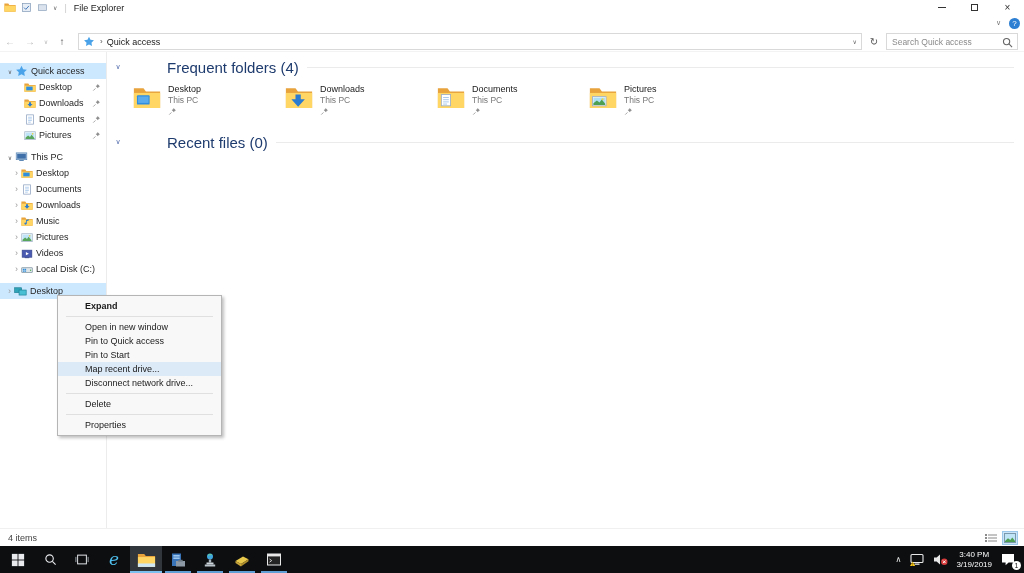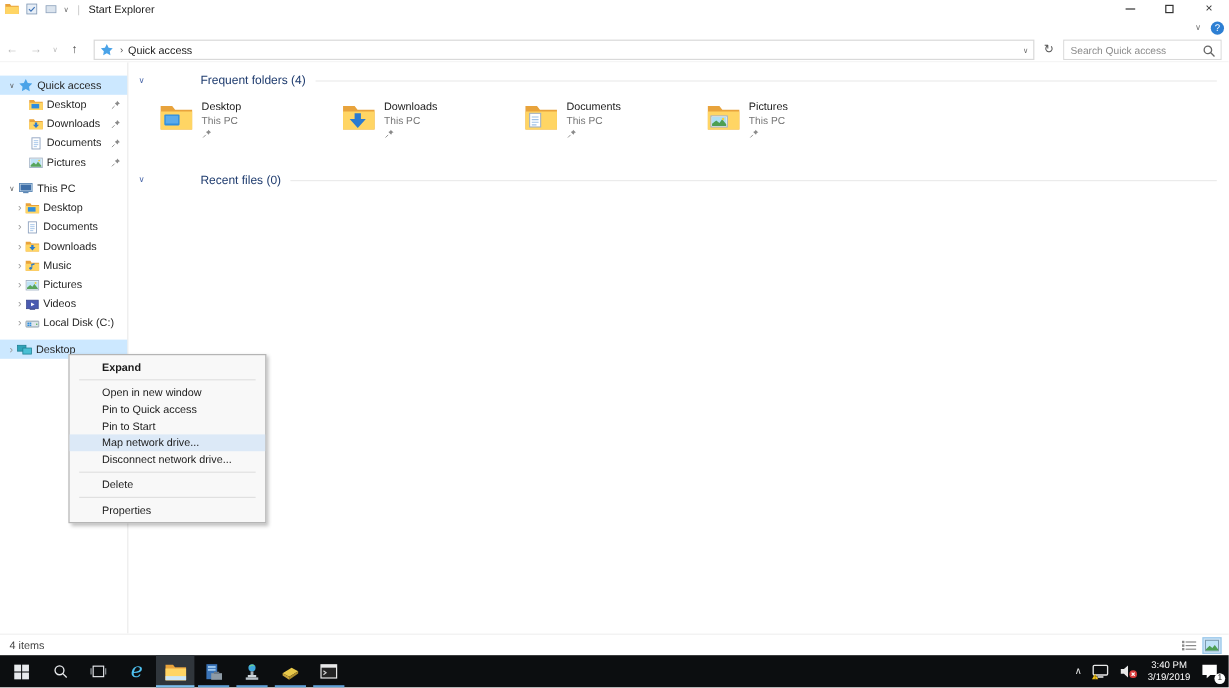--- a/index.html
+++ b/index.html
@@ -57,30 +57,30 @@
   .slbl { margin-left:3px; color:#262626; white-space:nowrap; }
   .sgap { height:6px; }
   .pin { position:absolute; right:5px; top:4px; }
   .i13 { width:13px; height:12px; flex:none; }
   .i12 { width:12px; height:11px; flex:none; }
 
   
   .content { position:absolute; left:108px; top:52px; right:0; bottom:18px; background:#fff; padding:9px 10px 0 5px; }
   .ghdr { display:flex; align-items:center; height:12px; }
   .ghdr .gchv { color:#4f6bab; font-size:7px; width:10px; text-align:center; }
-  .ghdr .gtitle { color:#1e3b6e; font-size:10px;padding-left:44px; }
+  .ghdr .gtitle { color:#1e3b6e; font-size:15px;padding-left:44px; }
   .ghdr .gline { flex:1; border-top:1px solid #ebebeb; margin-left:8px; }
   .tiles { display:flex; margin:10px 0 0 20px; }
   .tile { width:152px; height:36px; display:flex; }
   .tile .ticon { width:28px; height:25px; margin-top:2px; flex:none; }
   .tile .tmeta { margin-left:7px; padding-top:1px; }
   .tile .tname { color:#1a1a1a; }
   .tile .tloc { color:#767676; font-size:8.5px; margin-top:1px; }
   .tile .tpin { margin-top:2px; }
-  .ghdr.second { margin-top:25px; }
+  .ghdr.second { margin-top:17px; }
   .empty-msg { margin-top:19px; text-align:center; color:#8a8a8a; }
 
   
   .statusbar { position:absolute; left:0; bottom:0; width:1024px; height:18px; border-top:1px solid #f0f0f0; background:#fff; display:flex; align-items:center; }
   .status-count { margin-left:8px; color:#444; }
   .views { position:absolute; right:6px; top:2px; display:flex; gap:3px; }
   .vbtn { width:16px; height:14px; display:flex; align-items:center; justify-content:center; }
   .vbtn.on { background:#cce4f7; border:1px solid #9bc8ea; }
 
   
@@ -202,21 +202,21 @@
           </svg>
         <svg width="11" height="11" viewBox="0 0 16 16">
             <rect x="2" y="2" width="12" height="12" fill="#e7eef6" stroke="#7f98b5"></rect>
             <path d="M4.5 8.2l2.5 2.5 4.5-5" stroke="#3f74b8" stroke-width="1.4" fill="none"></path>
           </svg>
         <svg width="11" height="11" viewBox="0 0 16 16">
             <rect x="2" y="4" width="12" height="8.5" fill="#dbe4ee" stroke="#8fa3bd"></rect>
           </svg>
         <span class="chev">∨</span>
         <span class="sep">|</span>
-        <span class="win-title">Start Explorer</span>
+        <span class="win-title">File Explorer</span>
       </div>
       <div class="caps">
         <div class="cap">
             <span class="g-min"></span>
           </div>
         <div class="cap">
             <span class="g-max"></span>
           </div>
         <div class="cap">
             <span class="g-close">×</span>
@@ -462,21 +462,21 @@
     </div>
 
   </div>
 
   <div class="ctx">
     <div class="ci bold">Expand</div>
     <div class="csep"></div>
     <div class="ci">Open in new window</div>
     <div class="ci">Pin to Quick access</div>
     <div class="ci">Pin to Start</div>
-    <div class="ci hl">Map network drive...</div>
+    <div class="ci hl">Map recent drive...</div>
     <div class="ci">Disconnect network drive...</div>
     <div class="csep"></div>
     <div class="ci">Delete</div>
     <div class="csep"></div>
     <div class="ci">Properties</div>
   </div>
 
   <div class="taskbar">
     <div class="tbtn start">
       <svg width="14" height="14" viewBox="0 0 16 16">

